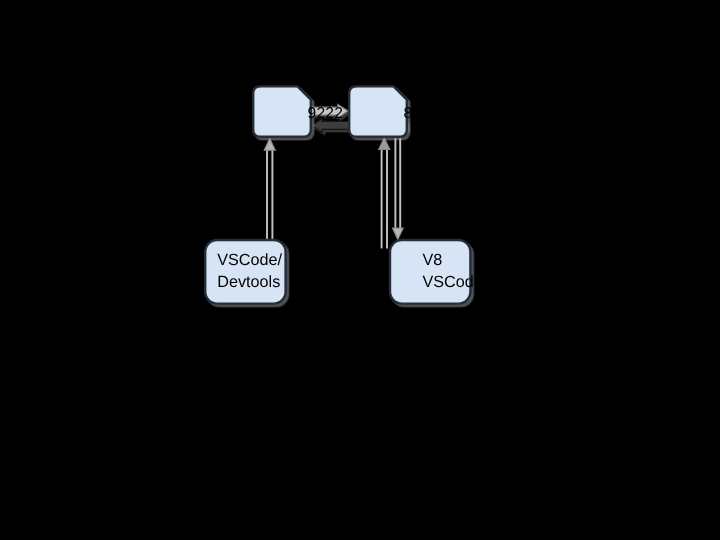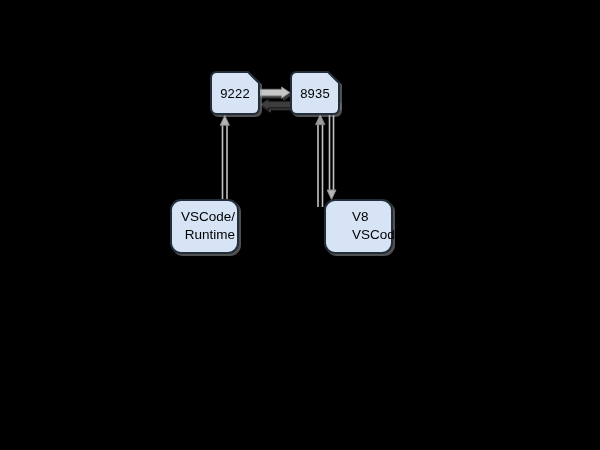--- a/index.html
+++ b/index.html
@@ -39,23 +39,24 @@
     stroke-width: 1;
   }
   .node-label {
     position: absolute;
     color: #000;
     pointer-events: none;
   }
   .port-label {
     display: flex;
     align-items: center;
-    justify-content: center;
+    justify-content: flex-end;
     font-size: 13px;
     letter-spacing: 0.2px;
+    margin-left: 27px;
   }
   .two-line-label {
     font-size: 13.5px;
     line-height: 17.5px;
     text-align: left;
   }
   .label-line { display: block; }
 </style>
 </head>
 <body style="background: rgb(0, 0, 0);">
@@ -100,23 +101,23 @@
   </svg>
 
   <div class="node-label port-label" style="left:211px; top:72px; width:48px; height:42px;">
     <span>9222</span>
   </div>
 
   <div class="node-label port-label" style="left:291px; top:72px; width:48px; height:42px;">
     <span>8935</span>
   </div>
 
-  <div class="node-label two-line-label" style="left:181px; top:208px;text-align:right;">
+  <div class="node-label two-line-label" style="left:181px; top:208px;">
     <span class="label-line">VSCode/</span>
-    <span class="label-line">Runtime</span>
+    <span class="label-line">Devtools</span>
   </div>
 
   <div class="node-label two-line-label" style="left:352px; top:208px;">
     <span class="label-line">V8</span>
     <span class="label-line">VSCode</span>
   </div>
 
 </div>
 
 </body></html>

